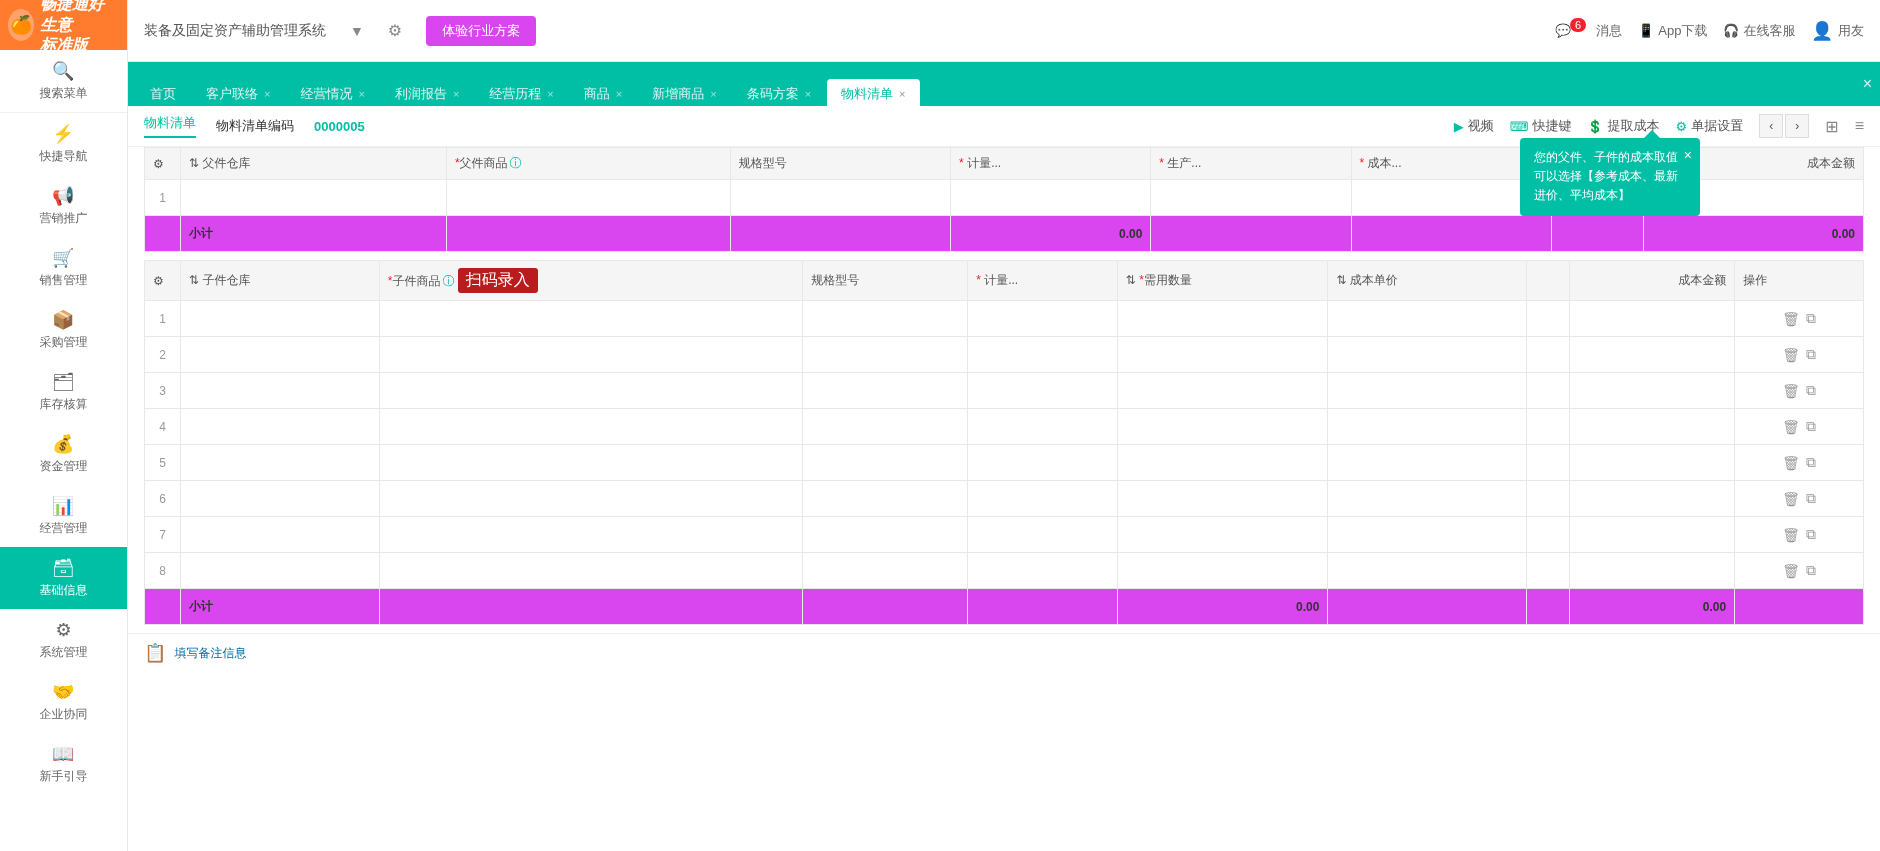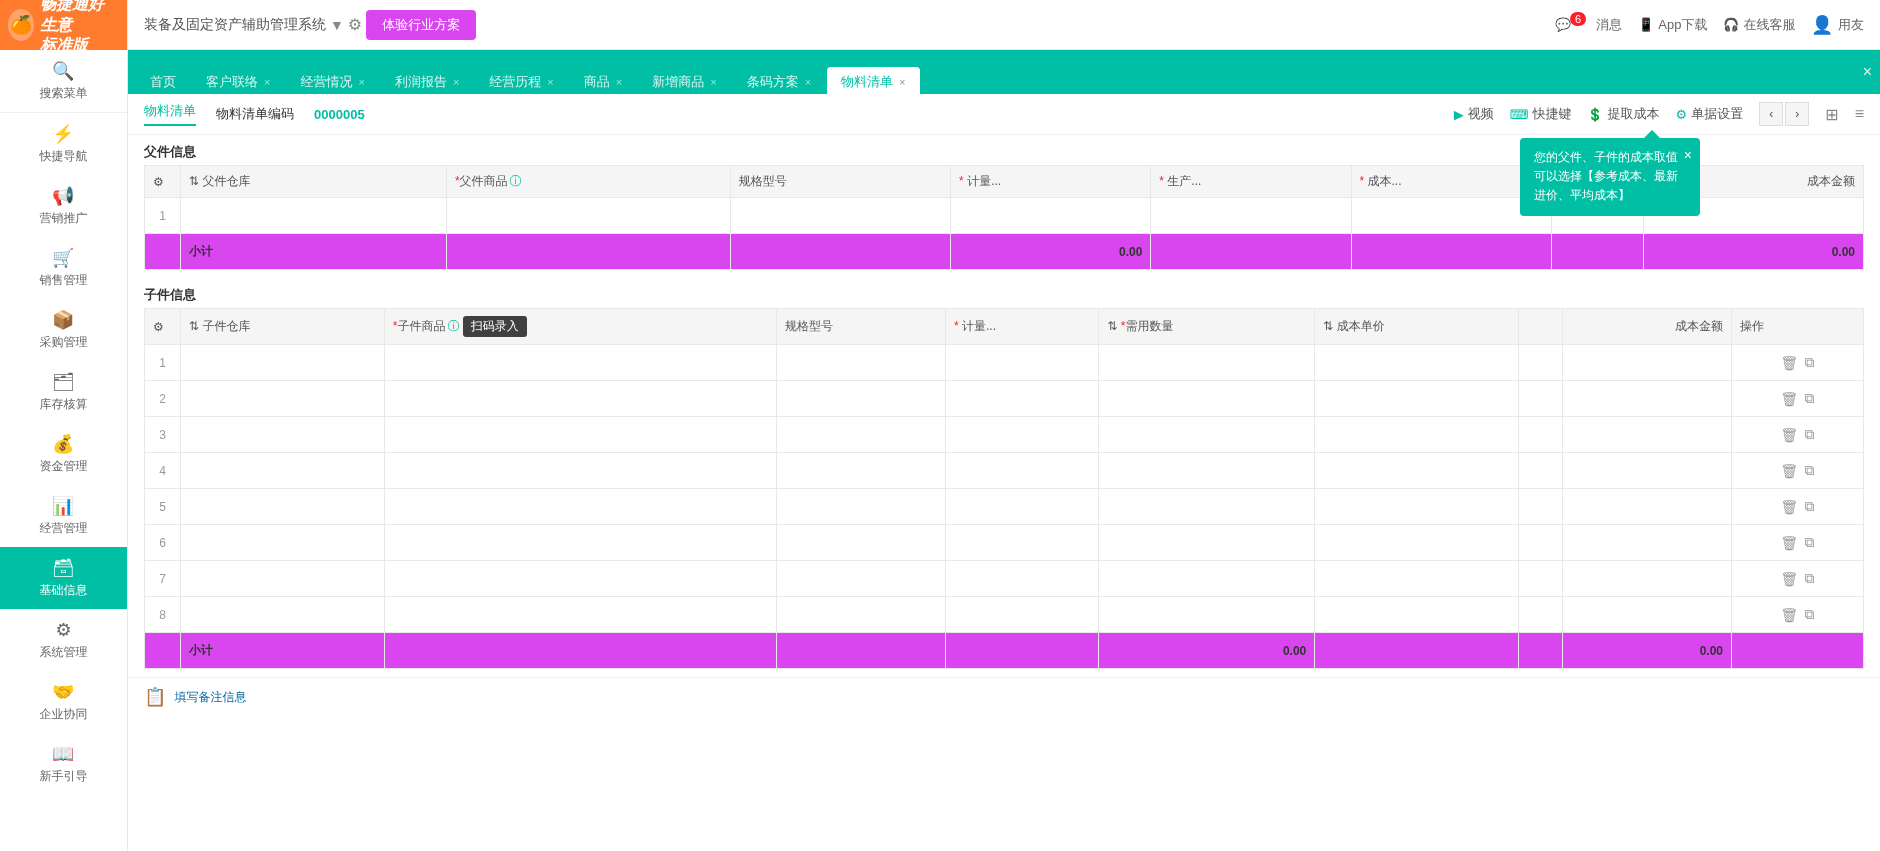--- a/index.html
+++ b/index.html
@@ -12,21 +12,21 @@
     .sidebar-logo .logo-text { font-size: 16px; line-height: 1.3; font-style: italic; }
     .sidebar-item { display: flex; flex-direction: column; align-items: center; padding: 10px 4px; cursor: pointer; color: #666; font-size: 12px; gap: 3px; }
     .sidebar-item.active { color: #fff; background: #00bfa5; }
     .sidebar-item .si-icon { font-size: 18px; }
     .sidebar-search { border-bottom: 1px solid #f0f0f0; }
 
     
     .main { flex: 1; display: flex; flex-direction: column; overflow: hidden; }
 
     
-    .topbar { height: 50px; background: #fff; display: flex; align-items: center; padding: 12px 16px; border-bottom: 1px solid #e8e8e8; gap: 4px; }
+    .topbar { height: 62px; background: #fff; display: flex; align-items: center; padding: 12px 16px; border-bottom: 1px solid #e8e8e8; gap: 24px; }
     .topbar-btn { background: #d946ef; color: #fff; border: none; border-radius: 4px; padding: 6px 16px; cursor: pointer; font-size: 13px; }
     .topbar-right { display: flex; align-items: center; gap: 16px; margin-left: auto; color: #666; font-size: 13px; }
     .topbar-right .badge { background: #f5222d; color: #fff; border-radius: 10px; padding: 1px 5px; font-size: 11px; position: relative; top: -6px; left: -6px; }
     .topbar-gear { color: #888; cursor: pointer; font-size: 16px; }
     .topbar-right-item { display: flex; align-items: center; gap: 4px; cursor: pointer; }
 
     
     .nav-tabs { background: #00bfa5; display: flex; align-items: center; height: 44px; padding: 0 8px; gap: 2px; overflow-x: auto; flex-shrink: 0; }
     .nav-tab { display: flex; align-items: center; gap: 4px; padding: 6px 14px; color: rgba(255,255,255,0.85); cursor: pointer; font-size: 13px; border-radius: 4px 4px 0 0; white-space: nowrap; margin-top: 20px; }
     .nav-tab.active { background: #fff; color: #00bfa5; font-weight: 500; }
@@ -55,21 +55,21 @@
     .section-title { font-size: 13px; font-weight: bold; color: #333; padding: 8px 0 4px; }
 
     
     .data-table { width: 100%; border-collapse: collapse; font-size: 12px; }
     .data-table th { background: #f5f5f5; border: 1px solid #e8e8e8; padding: 7px 8px; color: #555; font-weight: normal; text-align: left; white-space: nowrap; }
     .data-table th .required { color: #f5222d; }
     .data-table td { border: 1px solid #e8e8e8; padding: 6px 8px; height: 36px; color: #333; }
     .data-table tr.subtotal td { background: #d946ef; font-weight: bold; }
     .data-table .row-num { color: #999; text-align: center; width: 30px; }
     .th-gear { width: 36px; text-align: center; }
-    .scan-btn { background: #404040; color: #fff; border: none; border-radius: 3px; padding: 2px 8px; font-size: 12px; cursor: pointer; }
+    .scan-btn { background: #b91c1c; color: #fff; border: none; border-radius: 3px; padding: 2px 8px; font-size: 16px; cursor: pointer; }
     .op-icons { display: flex; gap: 6px; align-items: center; justify-content: center; }
     .op-icon { color: #999; cursor: pointer; font-size: 14px; }
 
     
     .tooltip-box { position: fixed; top: 138px; right: 180px; background: #00bfa5; color: #fff; border-radius: 4px; padding: 10px 14px; font-size: 12px; max-width: 180px; line-height: 1.6; z-index: 1000; }
     .tooltip-box::before { content: ''; position: absolute; top: -8px; right: 40px; border: 8px solid transparent; border-bottom-color: #00bfa5; border-top: none; }
     .tooltip-close { position: absolute; top: 6px; right: 8px; cursor: pointer; font-size: 14px; }
 
     
     .bottom-note { padding: 8px 16px; display: flex; align-items: center; gap: 8px; border-top: 1px solid #f0f0f0; color: #888; font-size: 12px; }
@@ -230,21 +230,20 @@
         <div class="nav-arrows">
           <div class="nav-arrow">‹</div>
           <div class="nav-arrow">›</div>
         </div>
         <span style="cursor:pointer; color:#888; font-size:16px;">⊞</span>
         <span style="cursor:pointer; color:#888; font-size:16px;">≡</span>
       </div>
     </div>
 
     <div class="section">
-      <div class="section-title">父件信息</div>
       <table class="data-table">
         <thead>
           <tr>
             <th class="th-gear"><span>⚙</span></th>
             <th><span>⇅</span> <span>父件仓库</span></th>
             <th><span class="required">*</span><span>父件商品</span><span style="color:#00bfa5; margin-left:2px;">ⓘ</span></th>
             <th><span>规格型号</span></th>
             <th><span class="required">*</span> <span>计量...</span></th>
             <th><span class="required">*</span> <span>生产...</span></th>
             <th><span class="required">*</span> <span>成本...</span></th>
@@ -273,21 +272,20 @@
             <td></td>
             <td></td>
             <td></td>
             <td style="text-align:right;font-weight:bold;">0.00</td>
           </tr>
         </tbody>
       </table>
     </div>
 
     <div class="section">
-      <div class="section-title">子件信息</div>
       <table class="data-table">
         <thead>
           <tr>
             <th class="th-gear"><span>⚙</span></th>
             <th><span>⇅</span> <span>子件仓库</span></th>
             <th>
               <span class="required">*</span><span>子件商品</span><span style="color:#00bfa5; margin-left:2px;">ⓘ</span>
               <button class="scan-btn">扫码录入</button>
             </th>
             <th><span>规格型号</span></th>

